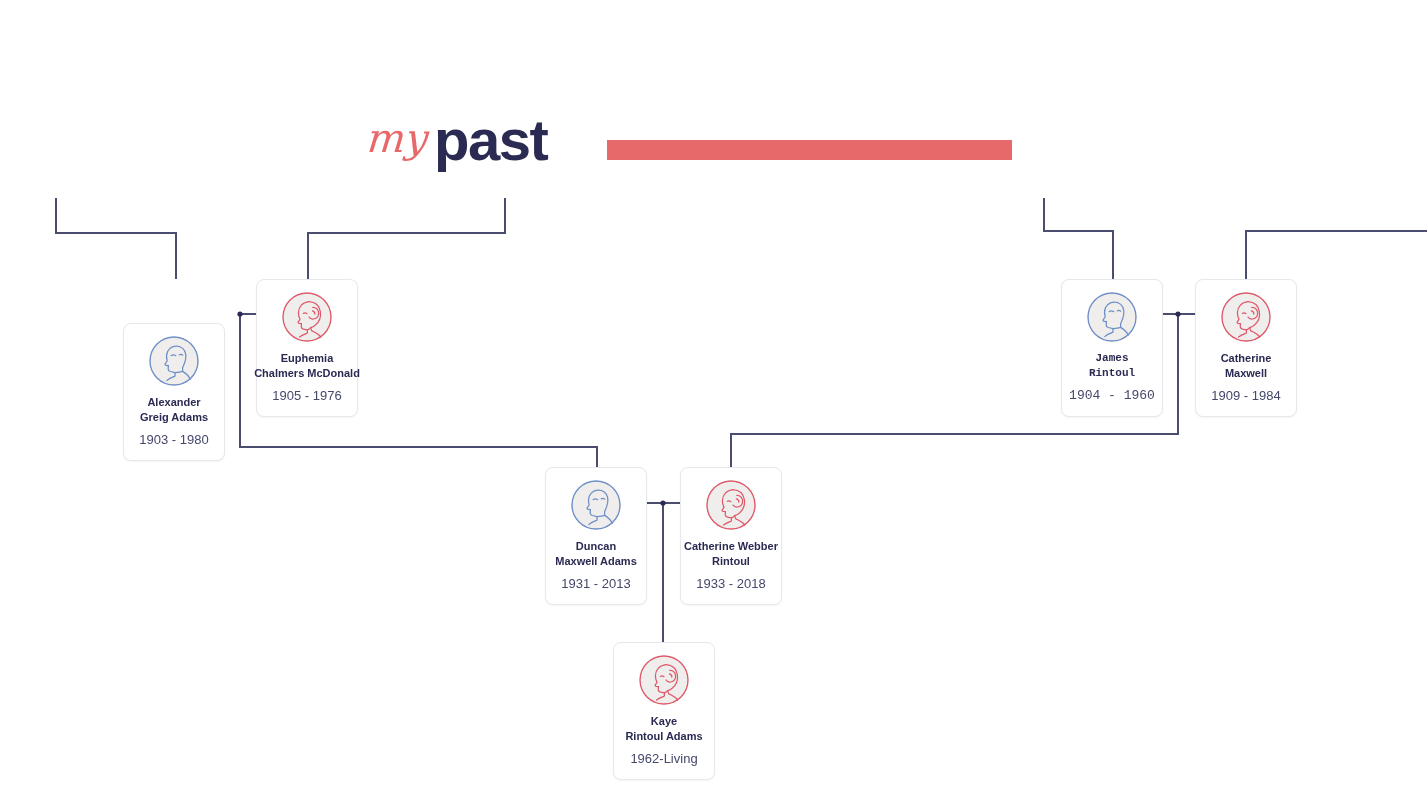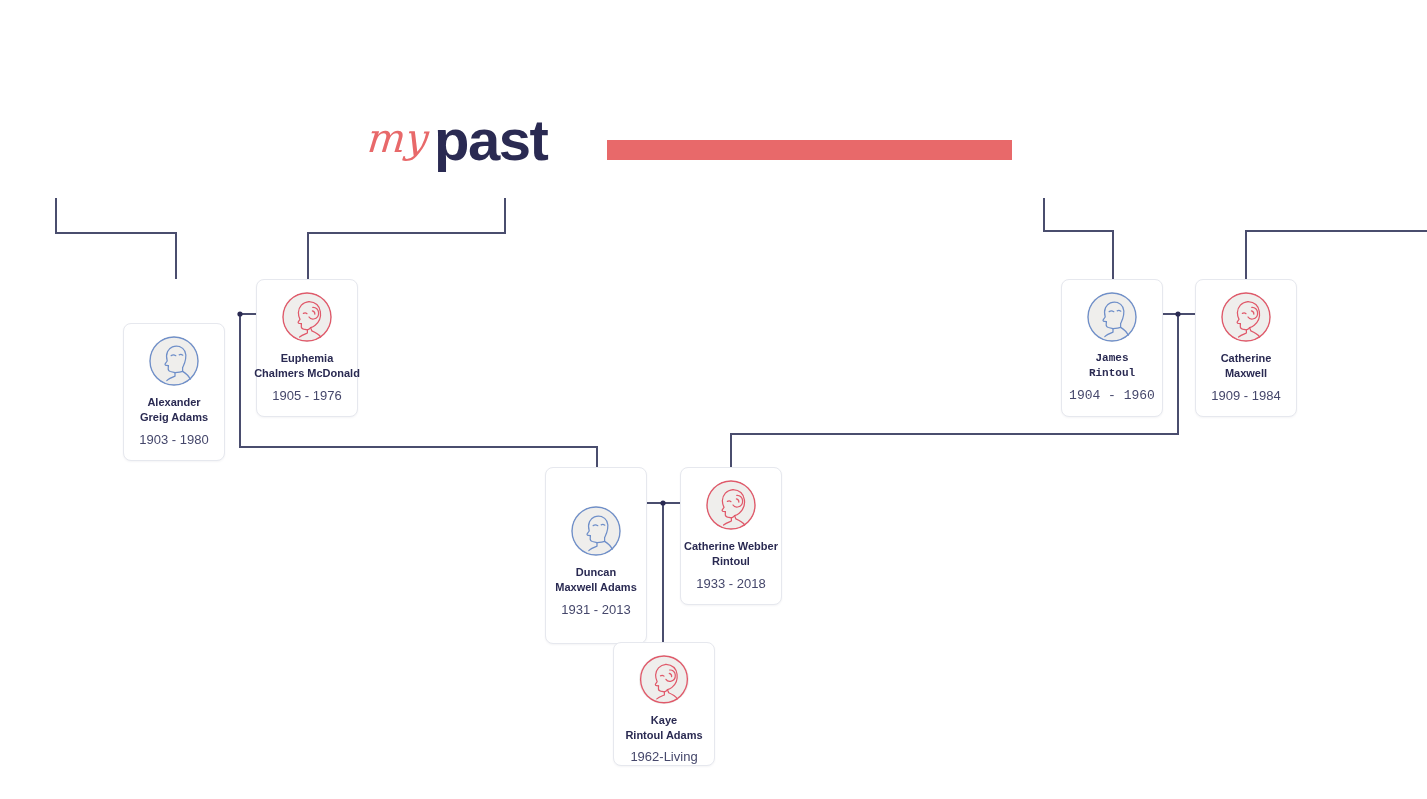--- a/index.html
+++ b/index.html
@@ -225,21 +225,21 @@
       <path d="M21.4,21.4 C22.6,20.8 24,20.9 25,21.7"></path>
       <path d="M25.4,37.8 C26.6,37.4 27.8,36.7 28.6,35.6"></path>
     </g>
   </svg>
   <div class="person-name">
     <span>Catherine</span><br><span>Maxwell</span>
   </div>
   <div class="person-dates">1909 - 1984</div>
 </div>
 
-<div class="person-card" style="left:545px; top:467px; width:102px; height:177px;justify-content:center;">
+<div class="person-card" style="left:545px; top:467px; width:102px; height:138px;">
   <svg class="avatar" width="50" height="50" viewBox="0 0 50 50">
     <circle cx="25" cy="25" r="24" fill="#efeeec"></circle>
     <circle cx="25" cy="25" r="24" fill="none" stroke="#6f8fc9" stroke-width="1.4"></circle>
     <g fill="none" stroke="#6f8fc9" stroke-width="1.25" stroke-linecap="round" stroke-linejoin="round">
       <path d="M30.5,10.5 C35.5,12.4 37.4,17.6 36.6,23 C36.1,26.6 34.6,29.4 33.6,31.6 L33.6,35.4"></path>
       <path d="M30.5,10.5 C25.5,9.2 20.6,11.2 18.6,15.6 C17.2,18.7 17.3,22 18.2,25 L16.3,27.6 C15.7,28.4 16.2,29.3 17.2,29.4 L19.4,29.6"></path>
       <path d="M19.4,29.6 L19.2,32.6 C19.1,34 20,35.1 21.4,35.5 L26,36.6"></path>
       <path d="M26,36.6 L26,40.2 C23,41.4 20,42.6 17.8,44.6"></path>
       <path d="M33.6,35.4 C37.2,37.4 40,40.4 41.6,44"></path>
       <path d="M22.2,19.6 C23.6,18.8 25.4,18.9 26.8,19.7"></path>
@@ -268,21 +268,21 @@
       <path d="M21.4,21.4 C22.6,20.8 24,20.9 25,21.7"></path>
       <path d="M25.4,37.8 C26.6,37.4 27.8,36.7 28.6,35.6"></path>
     </g>
   </svg>
   <div class="person-name">
     <span>Catherine Webber</span><br><span>Rintoul</span>
   </div>
   <div class="person-dates">1933 - 2018</div>
 </div>
 
-<div class="person-card" style="left:613px; top:642px; width:102px; height:124px;">
+<div class="person-card" style="left:613px; top:642px; width:102px; height:138px;">
   <svg class="avatar" width="50" height="50" viewBox="0 0 50 50">
     <circle cx="25" cy="25" r="24" fill="#efeeec"></circle>
     <circle cx="25" cy="25" r="24" fill="none" stroke="#e0596a" stroke-width="1.4"></circle>
     <g fill="none" stroke="#e0596a" stroke-width="1.25" stroke-linecap="round" stroke-linejoin="round">
       <path d="M27,9.6 C20.6,10.2 16.6,14.8 16.4,20.6 C16.3,23.6 17.2,25.8 18,27.4 L16.4,29.6 C15.8,30.4 16.3,31.4 17.3,31.5 L19.4,31.7"></path>
       <path d="M19.4,31.7 L19.3,34.4 C19.2,35.8 20.2,36.8 21.6,37.1 L25.4,37.8"></path>
       <path d="M25.4,37.8 L25.4,41 C22.6,42.2 19.8,43.2 17.6,45"></path>
       <path d="M27,9.6 C33.4,10 37.6,14 38.4,19.8 C39.2,25.6 36.6,30.4 33.2,33.2 C31.8,34.4 30.2,35.2 28.6,35.6"></path>
       <path d="M28.6,35.6 L29.8,38.8 C33.6,40.4 36.8,42.4 38.8,45"></path>
       <path d="M30.8,15.4 C34,15.2 36.4,17.4 36.6,20.6 C36.8,23.8 34.8,26.4 31.8,27 C29.8,27.4 28,26.6 27,25"></path>

